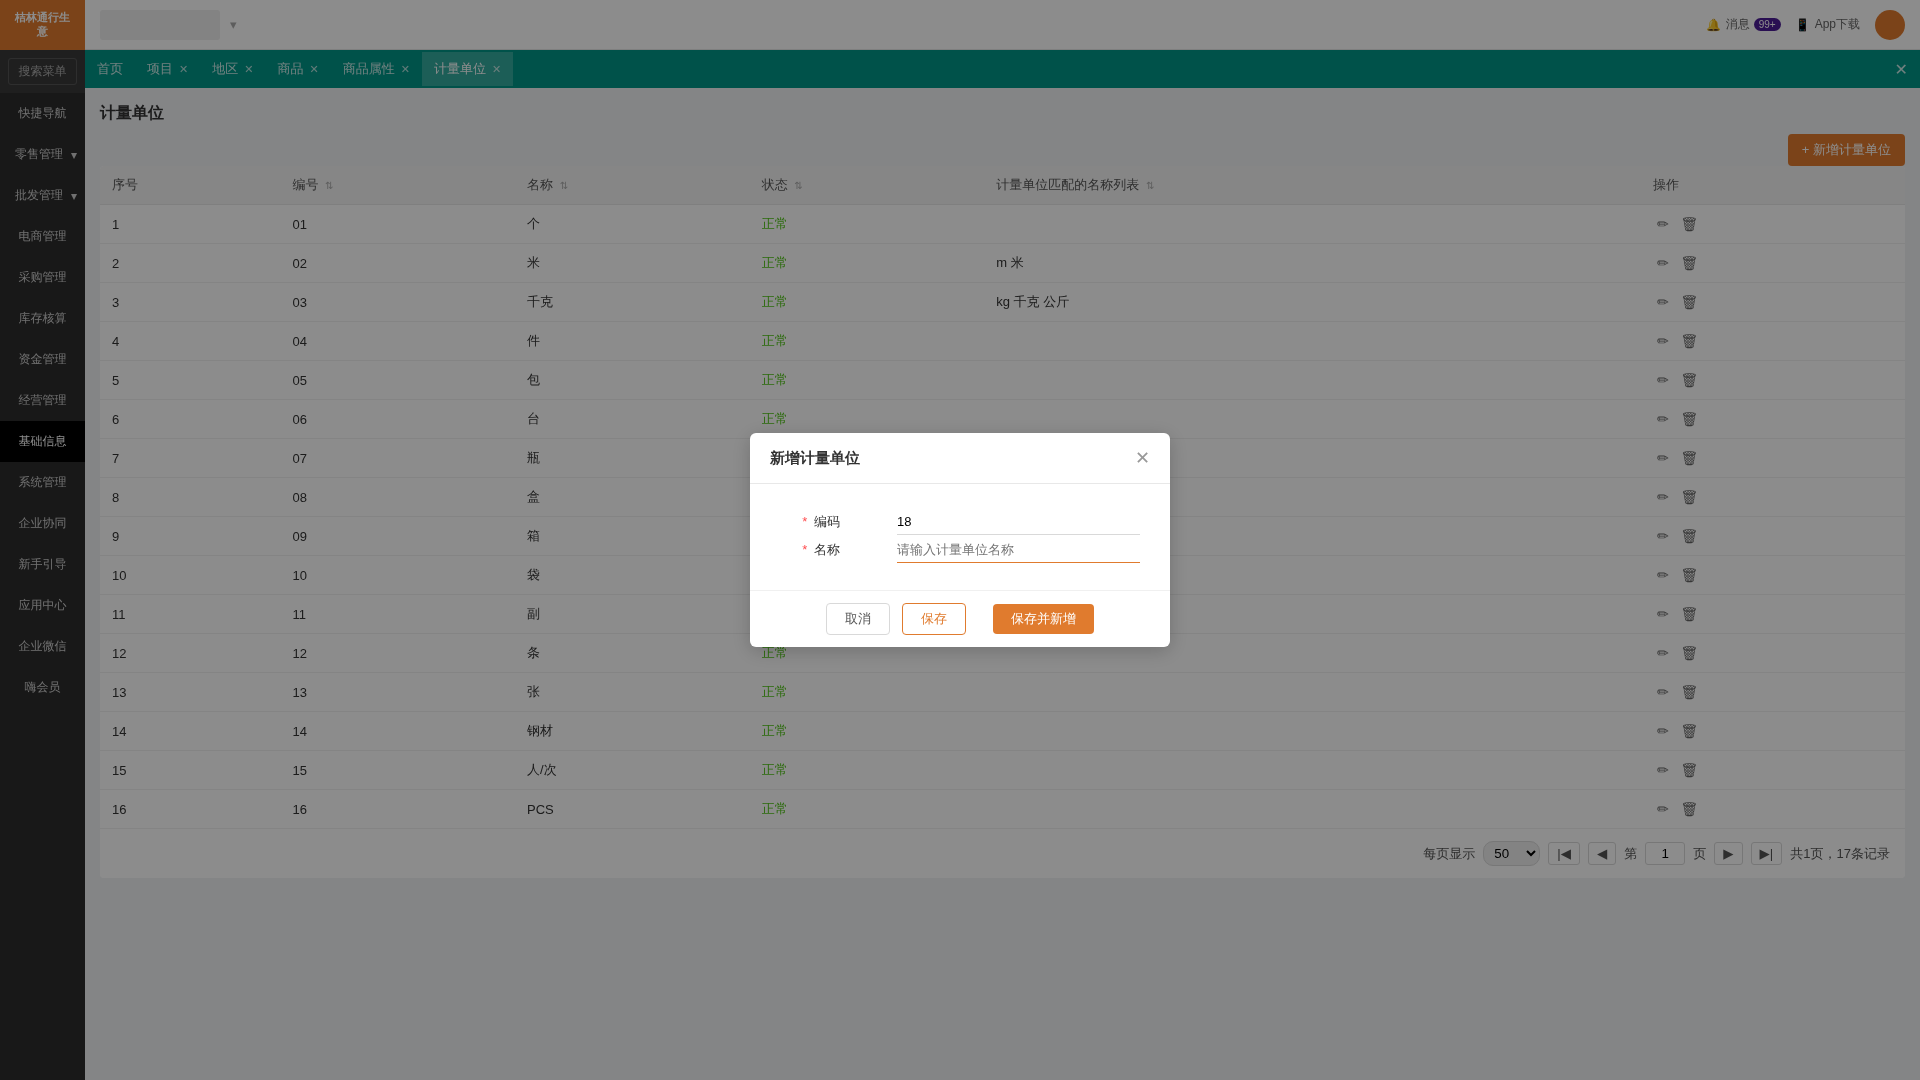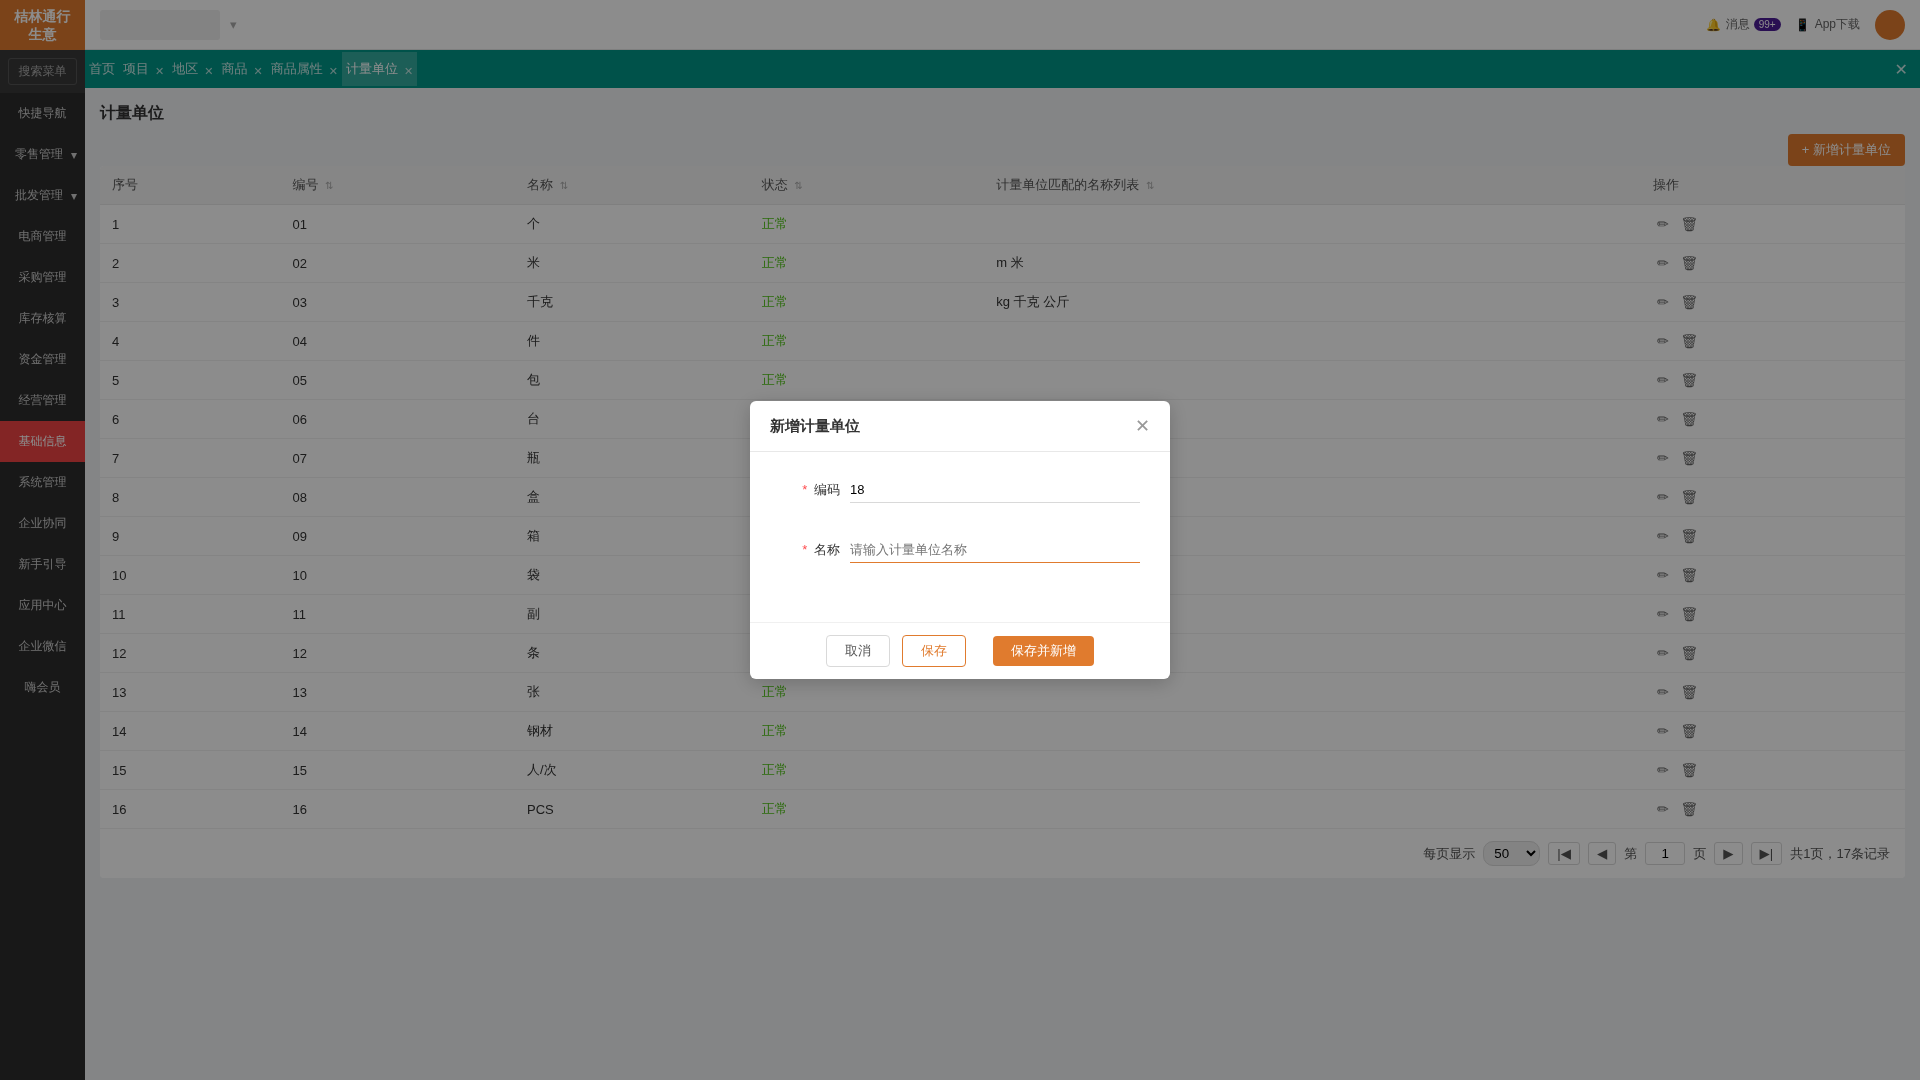--- a/index.html
+++ b/index.html
@@ -5,38 +5,38 @@
     * { box-sizing: border-box; margin: 0; padding: 0; }
     body { font-family: 'Microsoft YaHei', 'PingFang SC', sans-serif; font-size: 13px; background: #f0f2f5; display: flex; height: 1080px; width: 1920px; overflow: hidden; }
 
     
     .sidebar { width: 85px; background: #2d2d2d; display: flex; flex-direction: column; height: 100%; }
     .sidebar-logo { background: #e07b2e; padding: 10px; display: flex; align-items: center; justify-content: center; height: 50px; }
     .sidebar-logo-text { color: white; font-size: 14px; font-weight: bold; }
     .sidebar-search { padding: 8px; background: #3a3a3a; }
     .sidebar-search-btn { width: 100%; background: transparent; border: 1px solid #555; color: #aaa; padding: 4px 6px; border-radius: 3px; cursor: pointer; font-size: 12px; text-align: center; }
     .sidebar-nav-item { padding: 12px 8px; color: #ccc; cursor: pointer; text-align: center; font-size: 12px; display: flex; align-items: center; justify-content: center; }
-    .sidebar-nav-item.active { background: #ef4444; color: white; }
+    .sidebar-nav-item.active { background: #000000; color: white; }
     .sidebar-nav-item.has-arrow { justify-content: space-between; padding-left: 15px; padding-right: 8px; }
 
     
     .main { flex: 1; display: flex; flex-direction: column; overflow: hidden; }
 
     
     .topbar { height: 50px; background: #fff; display: flex; align-items: center; justify-content: space-between; padding: 0 15px; border-bottom: 1px solid #e8e8e8; }
     .topbar-left { display: flex; align-items: center; gap: 10px; }
     .topbar-right { display: flex; align-items: center; gap: 15px; }
     .topbar-notification { display: flex; align-items: center; gap: 4px; font-size: 12px; color: #666; }
     .topbar-badge { background: #4c1d95; color: white; border-radius: 10px; padding: 1px 5px; font-size: 10px; }
     .topbar-app { display: flex; align-items: center; gap: 4px; font-size: 12px; color: #666; }
     .topbar-avatar { width: 30px; height: 30px; background: #e07b2e; border-radius: 50%; }
 
     
     .tabs-bar { background: #009688; display: flex; align-items: center; padding: 0; min-height: 38px; }
-    .tab-item { padding: 8px 4px; color: rgba(255,255,255,0.8); cursor: pointer; display: flex; align-items: flex-end; gap: 6px; font-size: 13px; white-space: nowrap; }
+    .tab-item { padding: 8px 12px; color: rgba(255,255,255,0.8); cursor: pointer; display: flex; align-items: center; gap: 6px; font-size: 13px; white-space: nowrap; }
     .tab-item.active { background: rgba(255,255,255,0.2); color: white; }
     .tab-close { color: rgba(255,255,255,0.7); font-size: 11px; cursor: pointer; }
     .tabs-close-all { margin-left: auto; padding: 0 12px; color: rgba(255,255,255,0.8); cursor: pointer; font-size: 16px; }
 
     
     .content { flex: 1; padding: 15px; overflow: auto; position: relative; }
     .page-title { font-size: 16px; font-weight: bold; color: #333; margin-bottom: 15px; }
 
     
     .add-btn { background: #e07b2e; color: white; border: none; padding: 7px 14px; border-radius: 4px; cursor: pointer; font-size: 13px; float: right; margin-top: -5px; }
@@ -58,38 +58,38 @@
     .page-btn { border: 1px solid #d9d9d9; background: white; padding: 3px 8px; border-radius: 3px; cursor: pointer; color: #555; }
     .page-input { border: 1px solid #d9d9d9; border-radius: 3px; padding: 3px 6px; width: 40px; text-align: center; }
 
     
     .modal-overlay { position: fixed; top: 0; left: 0; width: 100%; height: 100%; background: rgba(0,0,0,0.45); z-index: 1000; display: flex; align-items: center; justify-content: center; }
     .modal { background: white; border-radius: 6px; width: 420px; box-shadow: 0 4px 20px rgba(0,0,0,0.2); }
     .modal-header { padding: 14px 20px; border-bottom: 1px solid #e8e8e8; display: flex; align-items: center; justify-content: space-between; }
     .modal-title { font-size: 15px; font-weight: bold; color: #333; }
     .modal-close { background: none; border: none; font-size: 18px; color: #999; cursor: pointer; }
     .modal-body { padding: 25px 30px; }
-    .form-row { display: flex; align-items: center; margin-bottom: 34px; }
+    .form-row { display: flex; align-items: center; margin-bottom: 2px; gap: 47px; }
     .form-label { width: 60px; text-align: right; margin-right: 10px; font-size: 13px; color: #333; }
     .form-required { color: #ff4d4f; margin-right: 3px; }
     .form-input { flex: 1; border: none; border-bottom: 1px solid #d9d9d9; padding: 5px 0; font-size: 13px; outline: none; }
     .form-input.active-input { border-bottom-color: #e07b2e; }
     .modal-footer { padding: 12px 20px; display: flex; align-items: center; justify-content: center; gap: 12px; border-top: 1px solid #f0f0f0; }
     .btn-cancel { border: 1px solid #d9d9d9; background: white; color: #555; padding: 6px 18px; border-radius: 4px; cursor: pointer; font-size: 13px; }
     .btn-save { border: 1px solid #e07b2e; background: white; color: #e07b2e; padding: 6px 18px; border-radius: 4px; cursor: pointer; font-size: 13px; }
     .btn-save-new { background: #e07b2e; color: white; border: none; padding: 6px 18px; border-radius: 4px; cursor: pointer; font-size: 13px; margin-left: 15px; }
 
     .clearfix::after { content: ''; display: table; clear: both; }
   </style>
 </head>
 <body>
 
 <div class="sidebar">
   <div class="sidebar-logo">
-    <span class="sidebar-logo-text" style="font-size:14px;line-height:1.3;text-align:center;">桔林通行生意</span>
+    <span class="sidebar-logo-text" style="font-size:11px;line-height:1.3;text-align:center;font-family:Liberation Mono, monospace;">桔林通行生意</span>
   </div>
   <div class="sidebar-search">
     <button class="sidebar-search-btn">搜索菜单</button>
   </div>
   <div class="sidebar-nav-item">
       <span>快捷导航</span>
     </div>
   <div class="sidebar-nav-item has-arrow">
       <span>零售管理</span>
       <span>▾</span>

